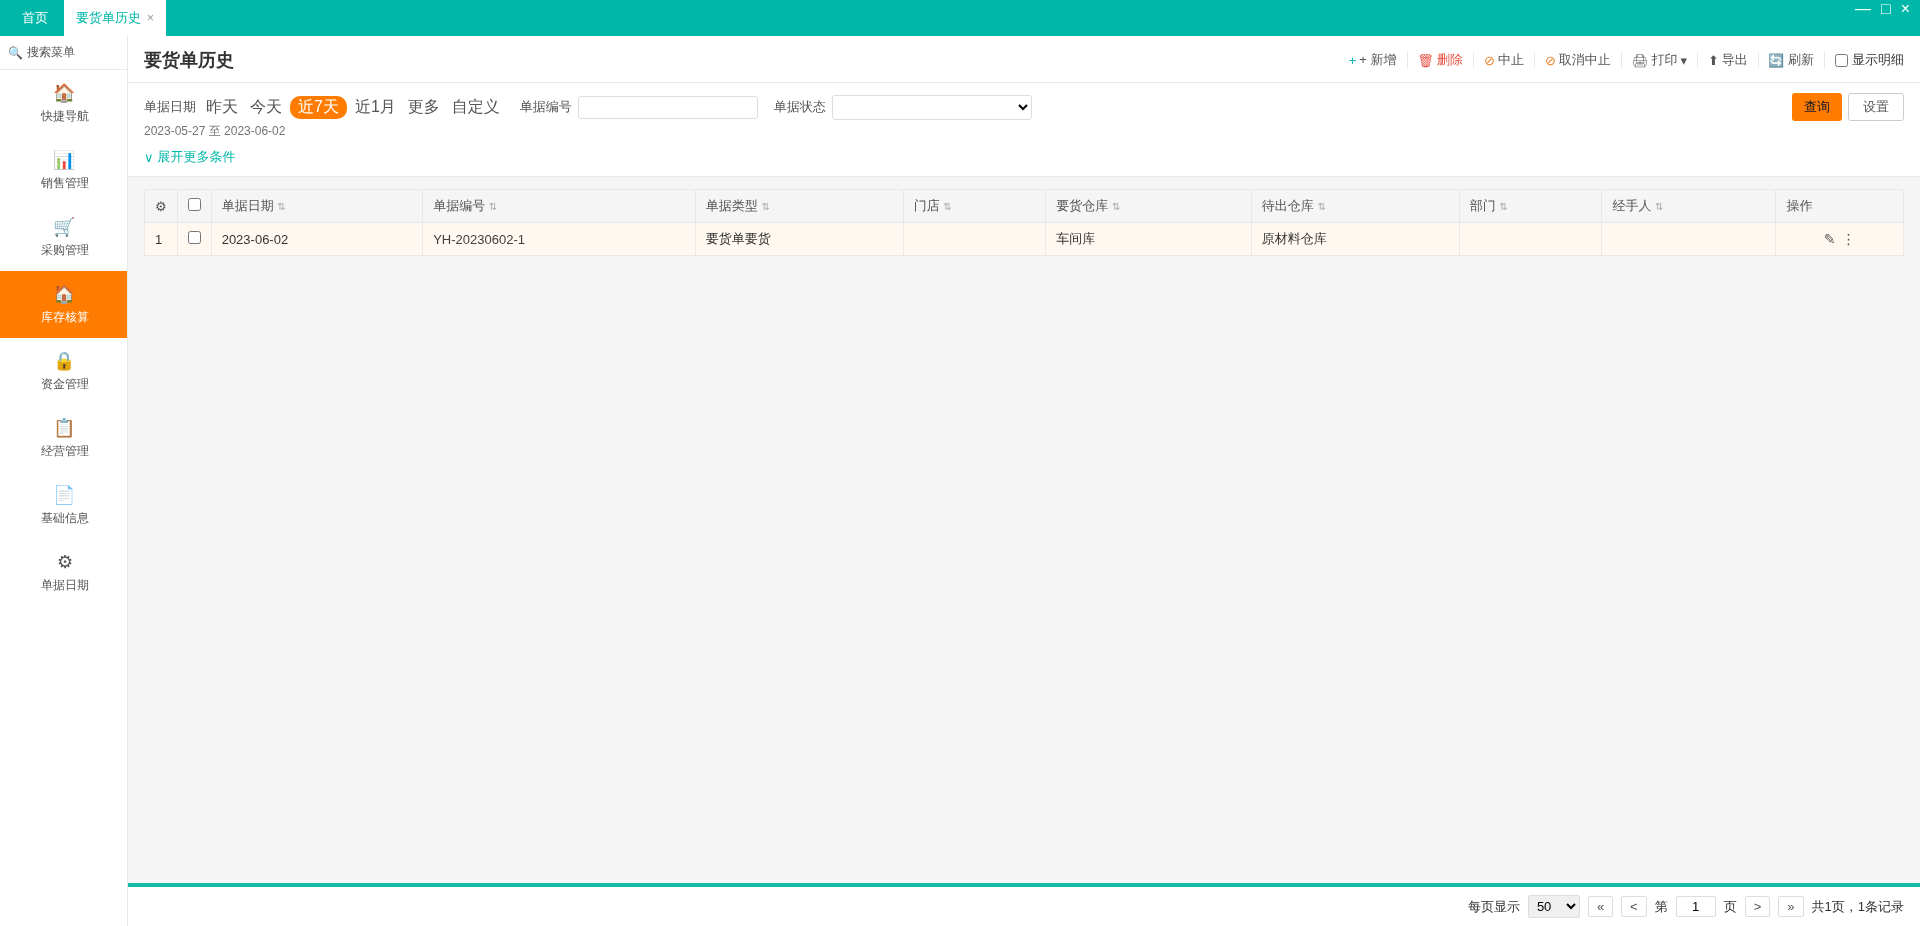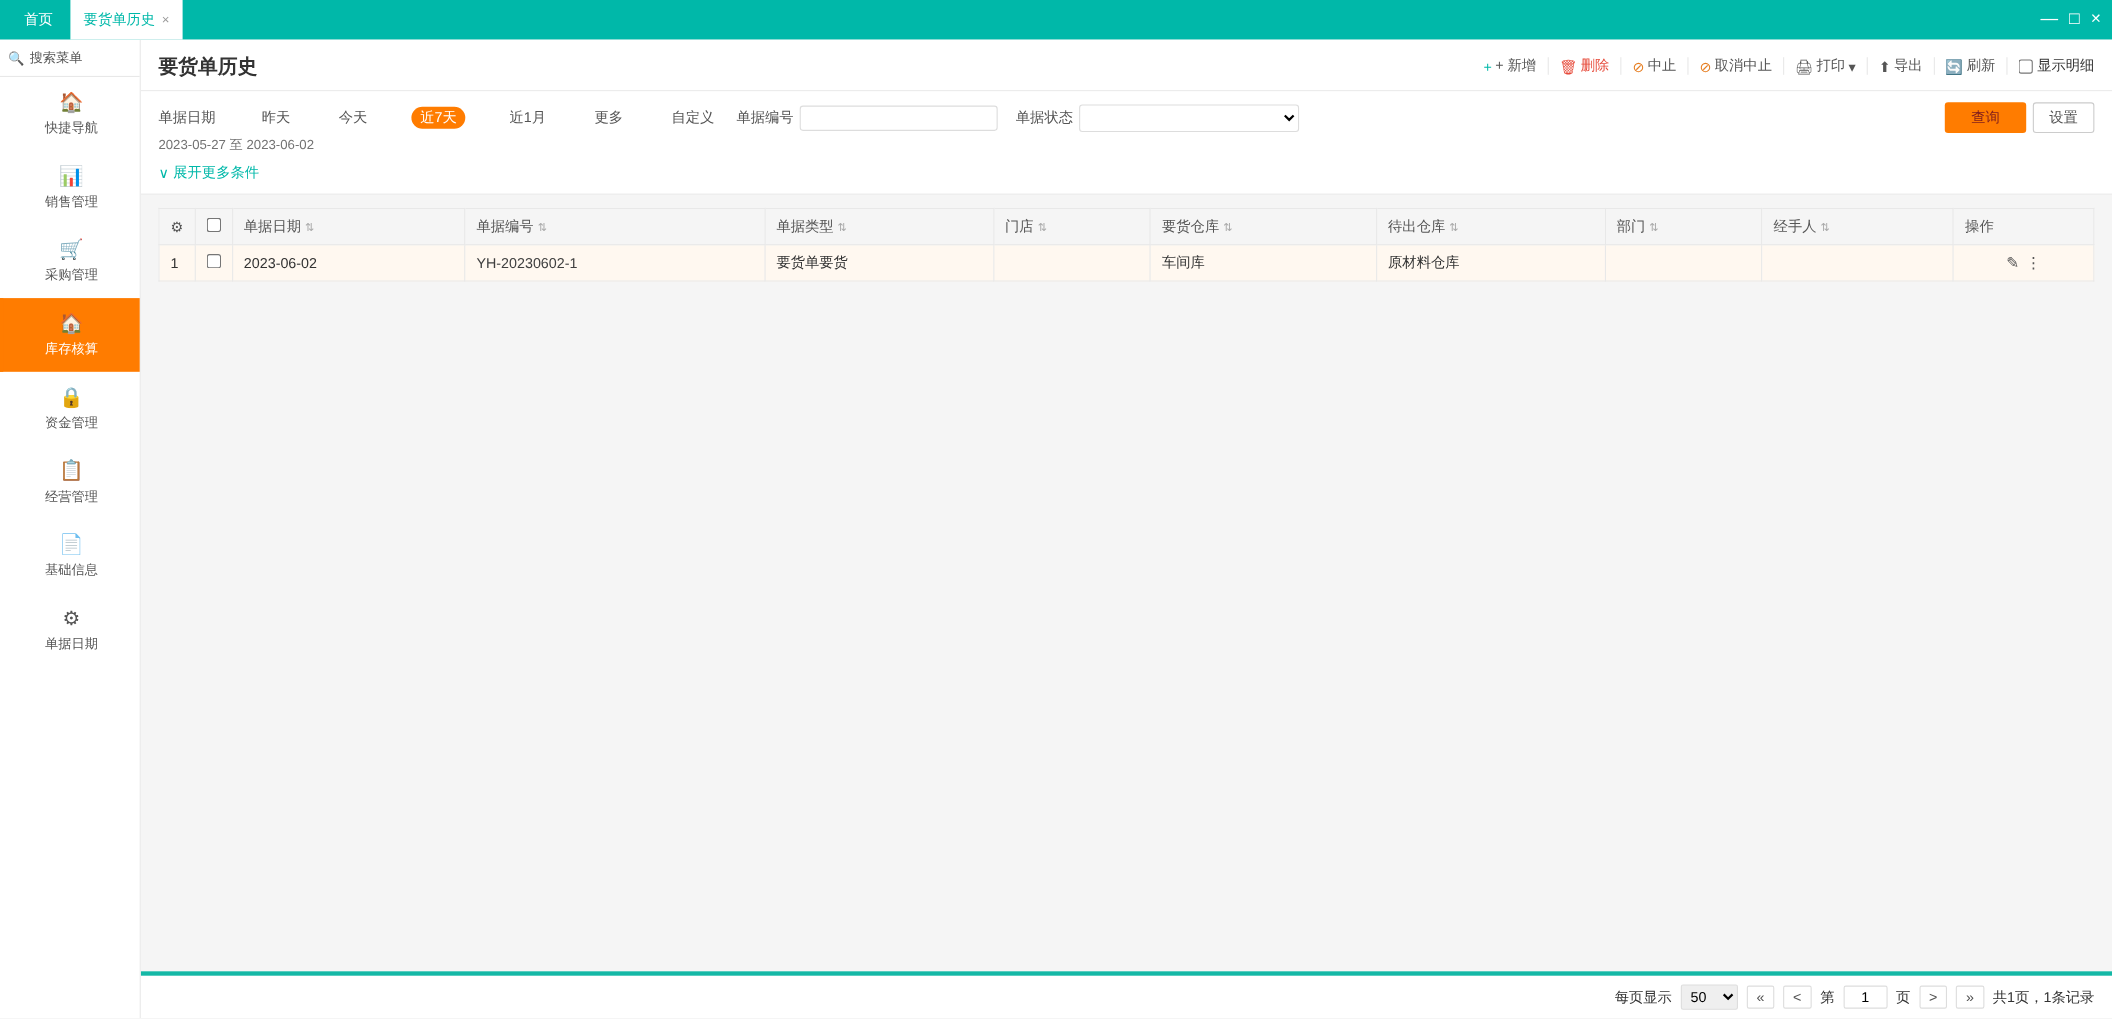--- a/index.html
+++ b/index.html
@@ -1,19 +1,19 @@
 <!DOCTYPE html>
 <html><head>
   <meta charset="utf-8">
   <style>
     * { box-sizing: border-box; margin: 0; padding: 0; }
     body { font-family: 'Microsoft YaHei', Arial, sans-serif; font-size: 13px; background: #f5f5f5; color: #333; display: flex; flex-direction: column; height: 926px; overflow: hidden; }
 
     
-    .top-bar { background: #00b8a9; height: 36px; display: flex; align-items: center; padding: 0 10px; gap: 4px; flex-shrink: 0; }
+    .top-bar { background: #00b8a9; height: 36px; display: flex; align-items: flex-start; padding: 0 10px; gap: 4px; flex-shrink: 0; }
     .tab-home { color: #fff; padding: 0 12px; height: 36px; line-height: 36px; cursor: pointer; font-size: 13px; }
     .tab-active { background: #fff; color: #00b8a9; padding: 0 12px; height: 36px; line-height: 36px; cursor: pointer; font-size: 13px; display: flex; align-items: center; gap: 6px; }
     .tab-close { color: #999; cursor: pointer; font-size: 12px; }
     .top-bar-right { margin-left: auto; display: flex; gap: 10px; align-items: center; }
     .top-bar-icon { color: #fff; font-size: 16px; cursor: pointer; }
 
     
     .main-layout { display: flex; flex: 1; overflow: hidden; }
 
     
@@ -26,30 +26,30 @@
     
     .content { flex: 1; display: flex; flex-direction: column; overflow: hidden; background: #f5f5f5; }
 
     
     .page-header { background: #fff; padding: 12px 16px 0 16px; border-bottom: 1px solid #e8e8e8; flex-shrink: 0; }
     .page-title-row { display: flex; align-items: center; justify-content: space-between; margin-bottom: 10px; }
     .page-title { font-size: 18px; font-weight: bold; color: #333; }
     .toolbar { display: flex; align-items: center; gap: 10px; }
     .toolbar-btn { display: flex; align-items: center; gap: 3px; cursor: pointer; color: #555; font-size: 13px; }
     .toolbar-btn.danger { color: #e74c3c; }
-    .btn-primary { background: #ff7c00; color: #7f1d1d; border: none; padding: 5px 24px; border-radius: 3px; cursor: pointer; font-size: 13px; }
+    .btn-primary { background: #ff7c00; color: #0f172a; border: none; padding: 5px 12px; border-radius: 3px; cursor: pointer; font-size: 13px; }
     .btn-secondary { background: #fff; color: #555; border: 1px solid #ccc; padding: 4px 14px; border-radius: 3px; cursor: pointer; font-size: 13px; font-family: Liberation Mono, monospace; }
 
     
     .filter-area { padding: 10px 16px; background: #fff; border-bottom: 1px solid #e8e8e8; flex-shrink: 0; }
     .filter-row { display: flex; align-items: center; gap: 16px; flex-wrap: wrap; }
     .filter-item { display: flex; align-items: center; gap: 6px; }
     .filter-label { color: #555; font-size: 13px; white-space: nowrap; }
     .date-shortcuts { display: flex; gap: 4px; }
-    .date-shortcut { color: #555; cursor: pointer; font-size: 13px; padding: 1px 4px; margin-left: 32px; }
+    .date-shortcut { color: #555; cursor: pointer; font-size: 16px; padding: 1px 4px; }
     .date-shortcut.active { background: #ff7c00; color: #fff; border-radius: 10px; padding: 1px 8px; }
     .date-range { color: #737373; font-size: 12px; margin-top: 2px; }
     .filter-input { border: 1px solid #ddd; border-radius: 3px; padding: 3px 8px; width: 180px; font-size: 13px; outline: none; }
     .filter-select { border: 1px solid #ddd; border-radius: 3px; padding: 3px 8px; width: 200px; font-size: 13px; outline: none; background: #fff; }
     .expand-more { display: flex; align-items: center; gap: 4px; color: #00b8a9; cursor: pointer; font-size: 13px; margin-top: 8px; }
     .filter-col { display: flex; flex-direction: column; }
 
     
     .table-container { flex: 1; overflow: auto; padding: 12px 16px; }
     .data-table { width: 100%; border-collapse: collapse; background: #fff; }

